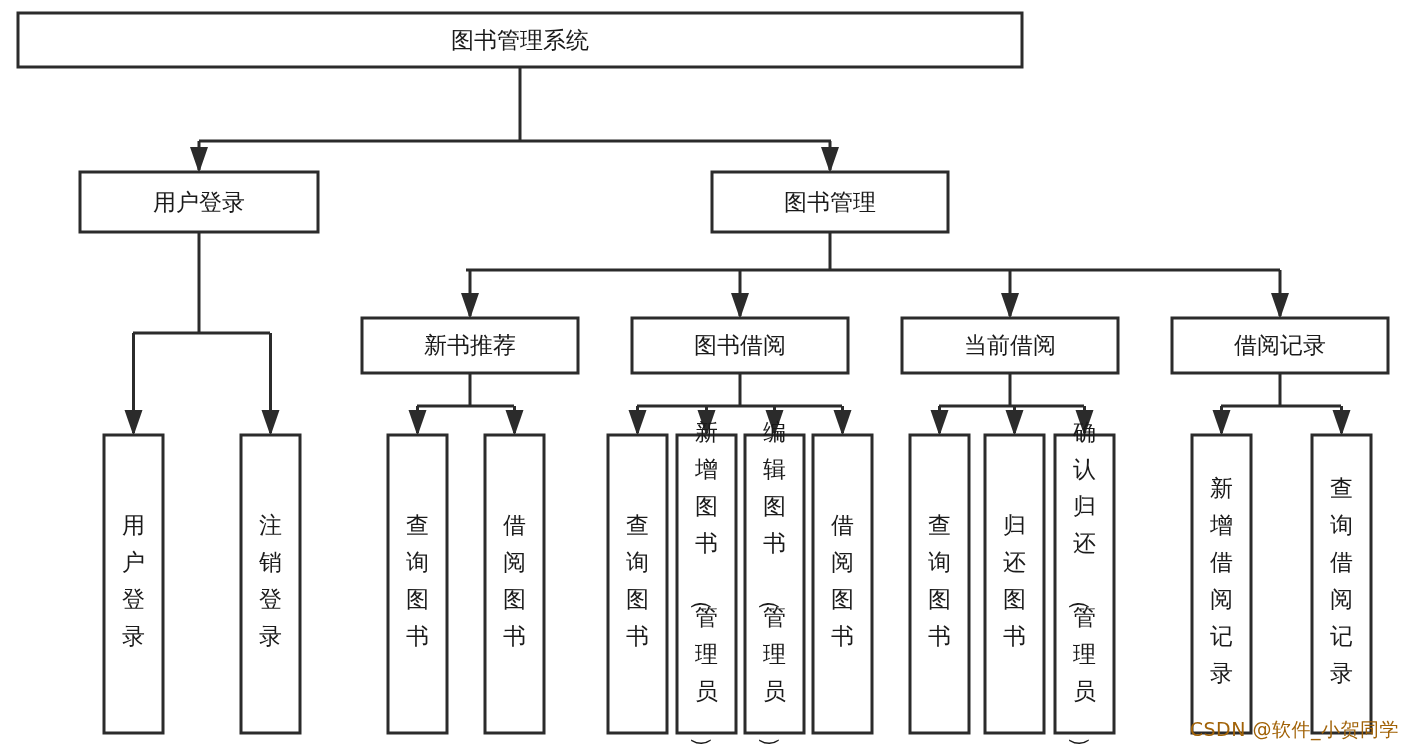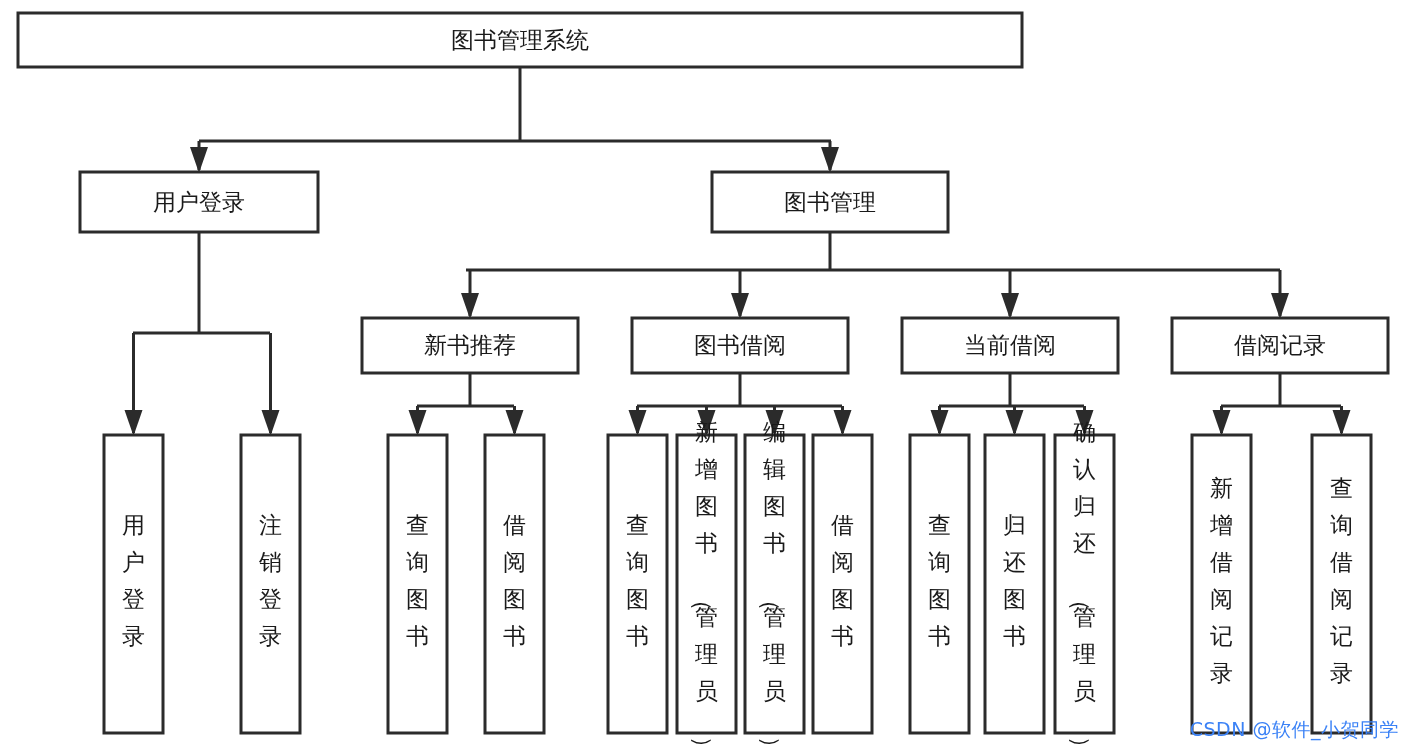--- a/index.html
+++ b/index.html
@@ -18,21 +18,21 @@
     text-anchor:middle;dominant-baseline:middle;
   }
   .node-label-v{
     font-family:"DejaVu Sans","Liberation Sans",sans-serif;
     font-size:23px;fill:#1a1a1a;
     text-anchor:middle;
   }
   .watermark{
     position:absolute;right:6px;bottom:4px;
     font-family:"DejaVu Sans","Liberation Sans",sans-serif;
-    font-size:19px;color:#3b82f6;letter-spacing:.5px;
+    font-size:19px;color:#a16207;letter-spacing:.5px;
     white-space:nowrap;user-select:none;
   }
 </style>
 </head>
 <body>
 
 <svg id="diagram" viewBox="0 0 1405 747" aria-label="图书管理系统功能结构图">
     <g>
       <g>
         <path d="M 520 67 L 520 141" class="edge"></path>

